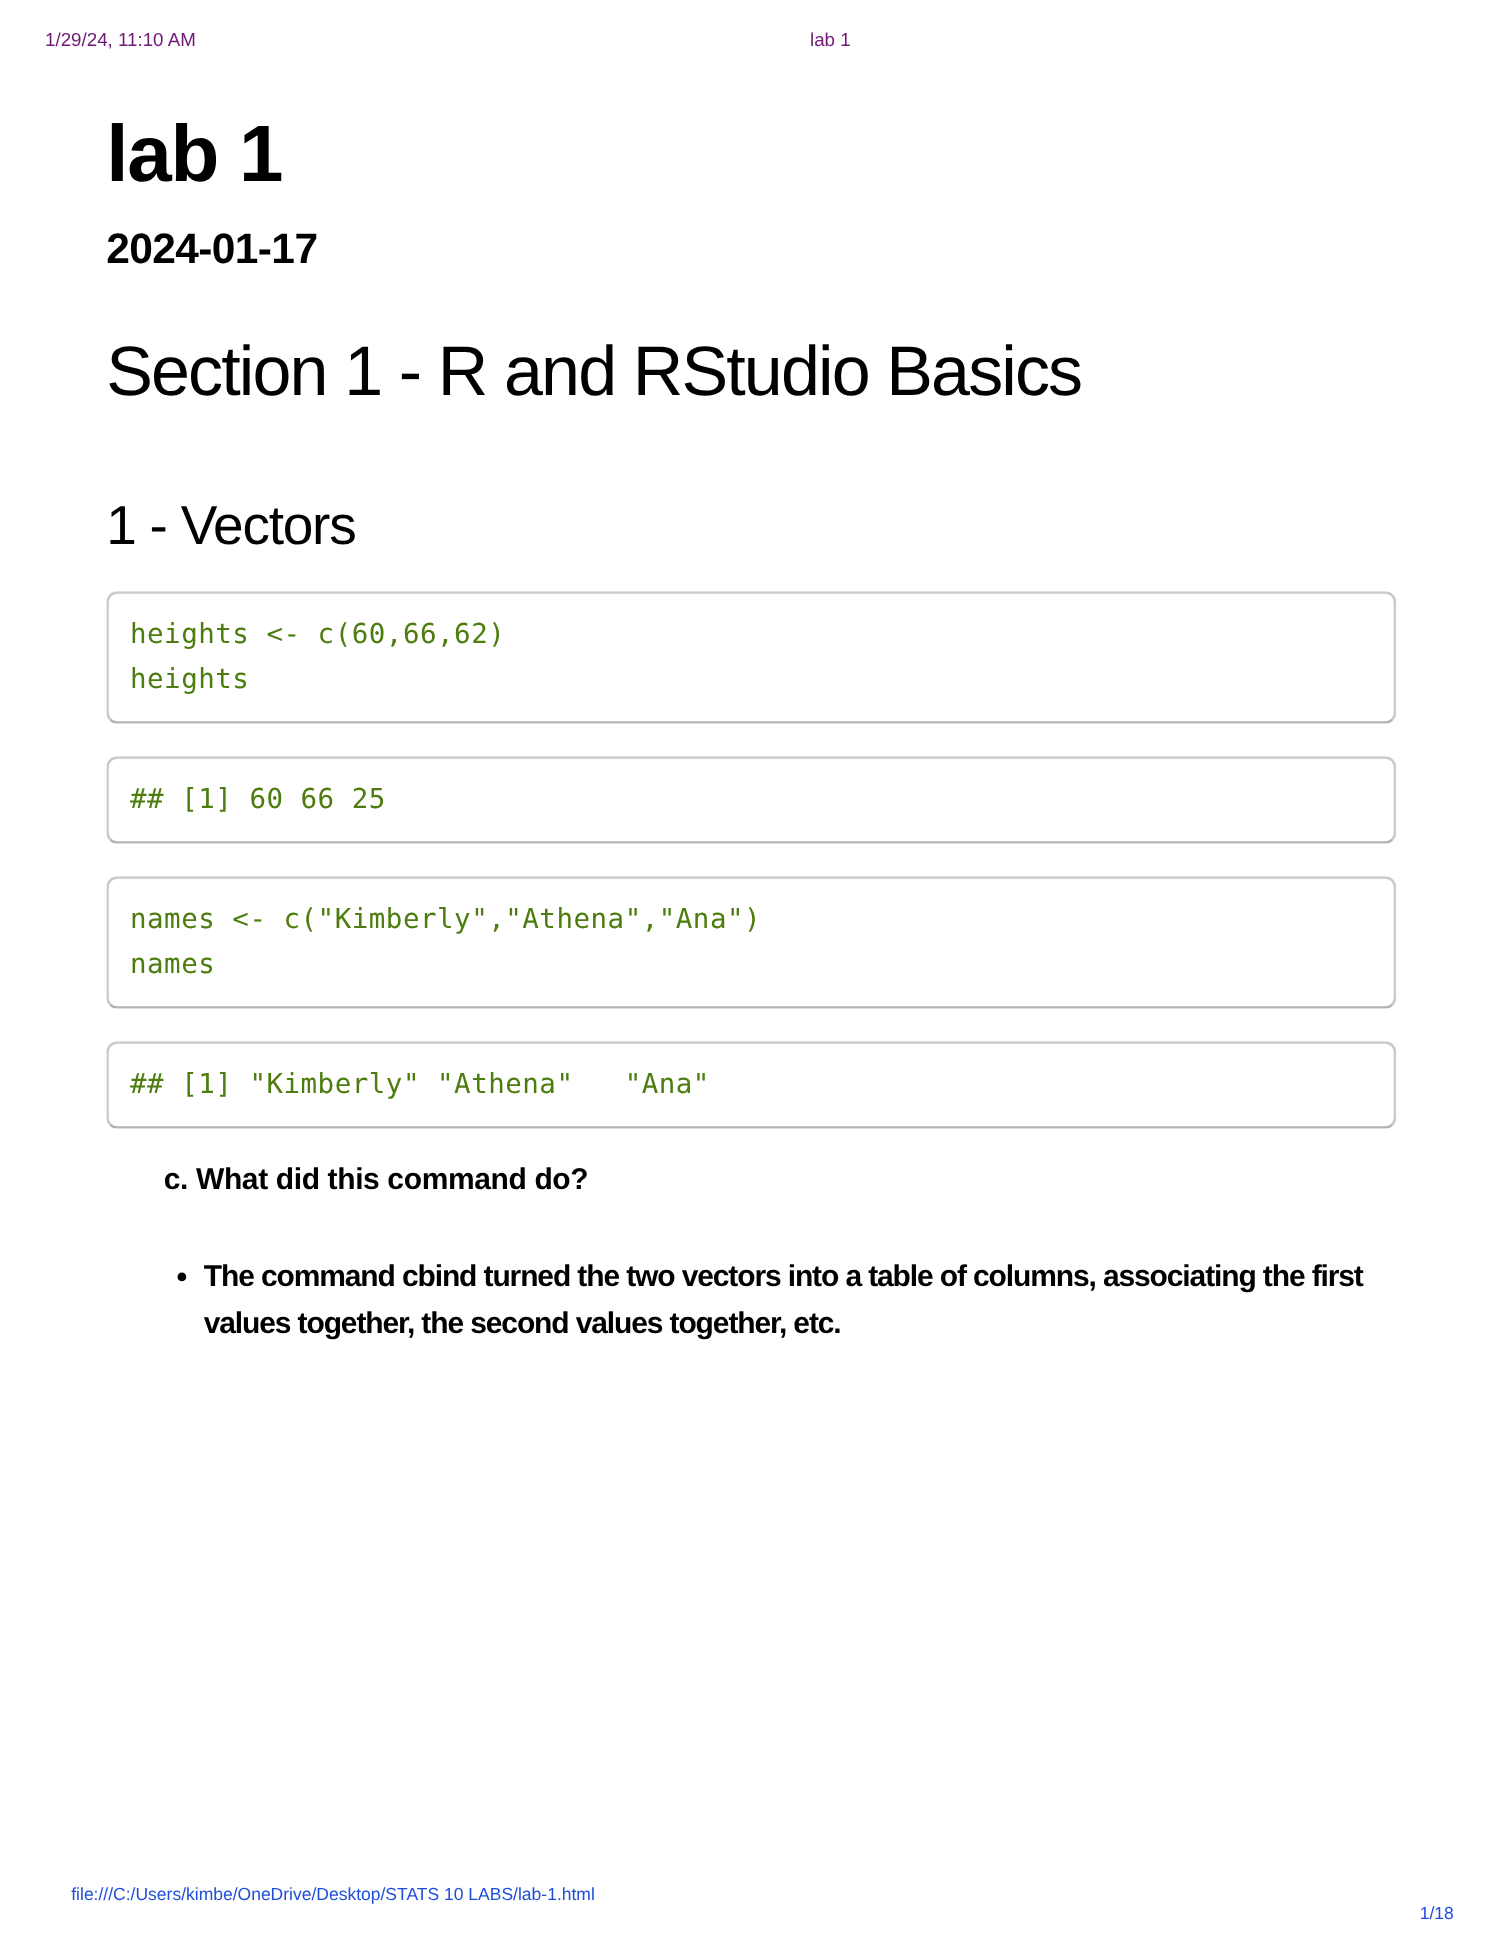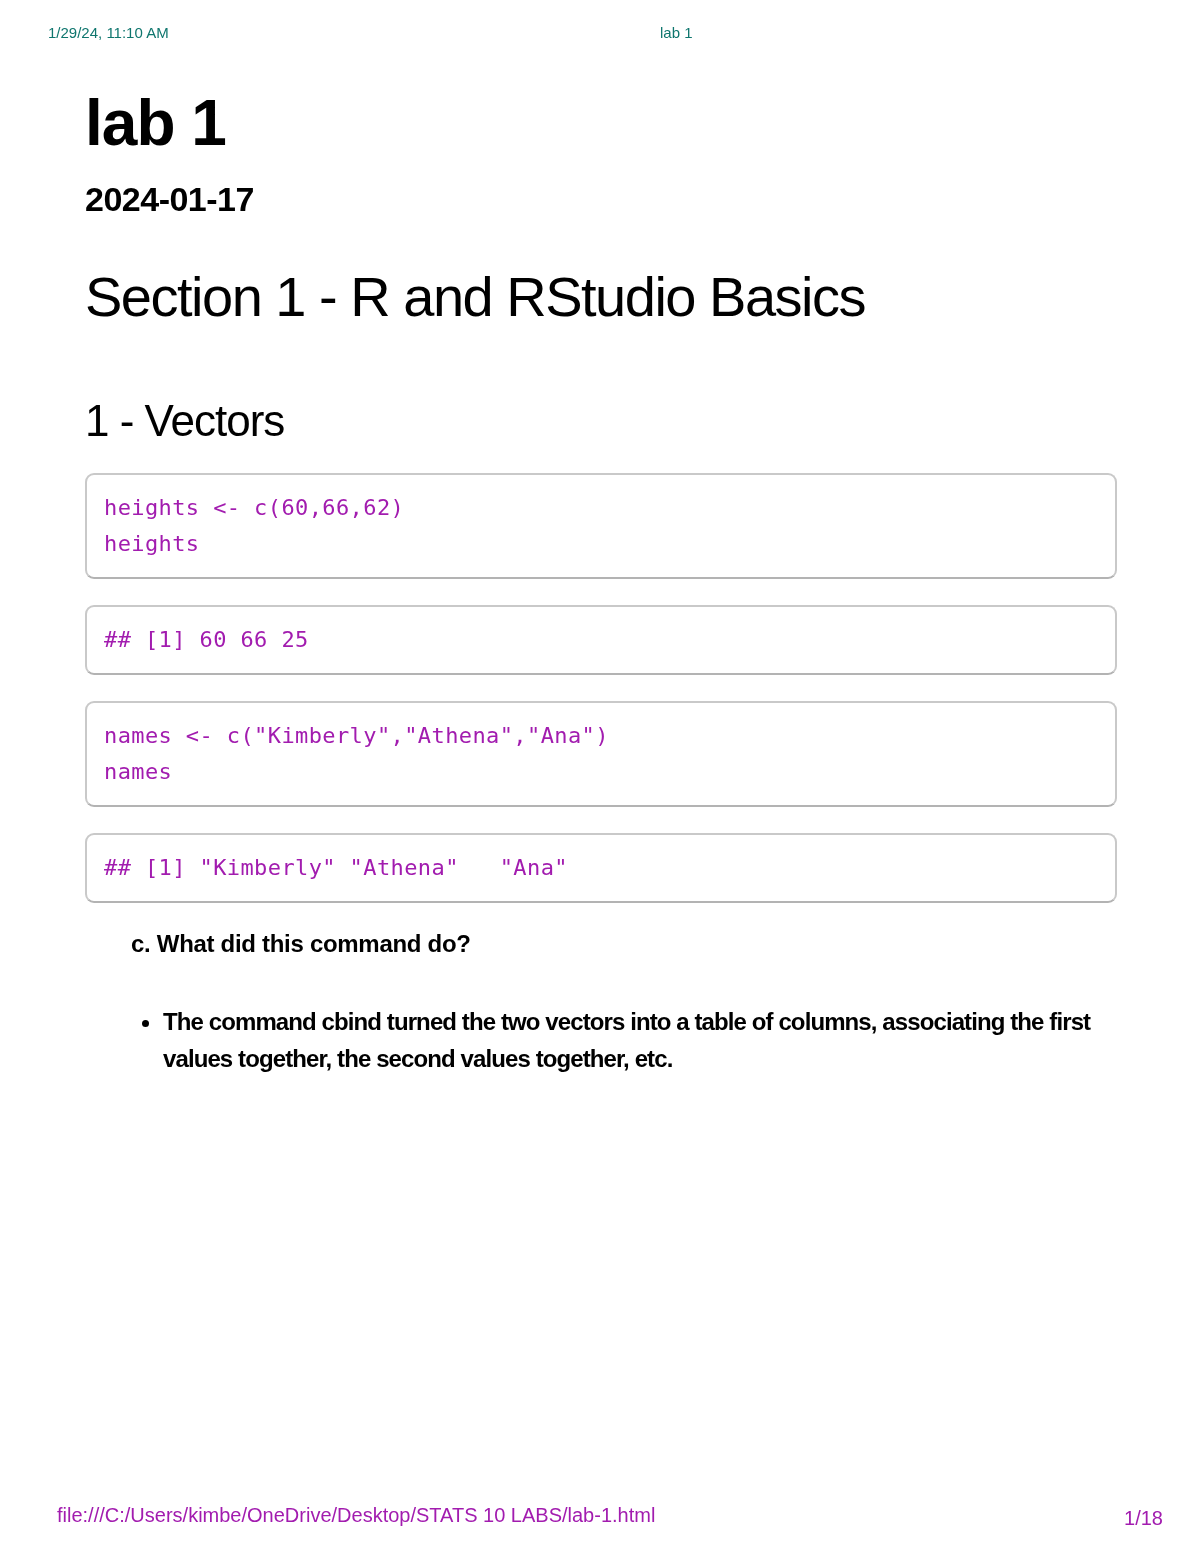--- a/index.html
+++ b/index.html
@@ -7,32 +7,32 @@
     width: 1200px; height: 1553px;
     background: #ffffff;
     color: #000000;
     font-family: "Liberation Sans", sans-serif;
     position: relative;
     overflow: hidden;
   }
 
   
   .print-header {
-    position: absolute; top: 24px; left: 48px; right: 40px;
-    font-size: 15px; line-height: 18px; color: #0f766e;
+    position: absolute; top: 24px; left: 36px; right: 40px;
+    font-size: 15px; line-height: 18px; color: #701a75;
   }
   .print-header .hdr-title {
     position: absolute; left: 612px; top: 0;
   }
   .print-footer {
     position: absolute; top: 1506px; left: 57px; right: 37px;
-    font-size: 20px; line-height: 18px; color: #a21caf;
+    font-size: 14px; line-height: 18px; color: #1d4ed8;
   }
   .print-footer .ftr-page {
-    position: absolute; right: 0; top: 3px; text-align: center;
+    position: absolute; right: 0; top: 15px; text-align: center;
   }
 
   
   .content {
     position: absolute; left: 85px; top: 0;
     width: 1032px;
   }
   .doc-title {
     margin-top: 88px;
     font-size: 64px; line-height: 70px;
@@ -60,21 +60,21 @@
     border: 2px solid #c9c9c9;
     border-bottom-color: #b3b3b3;
     border-radius: 9px;
     background: #ffffff;
     padding: 15px 17px;
     margin-bottom: 26px;
     font-family: "DejaVu Sans Mono", "Liberation Mono", monospace;
     font-size: 22px; line-height: 36px;
     letter-spacing: 0.4px;
     white-space: pre;
-    color: #a21caf;
+    color: #4d7c0f;
     overflow: hidden;
   }
 
   .question-line {
     margin: 26px 0 12px 46px;
     font-size: 24px; line-height: 30px;
     font-weight: bold; letter-spacing: -0.3px;
   }
   ul.answer-list {
     margin-top: 44px;

